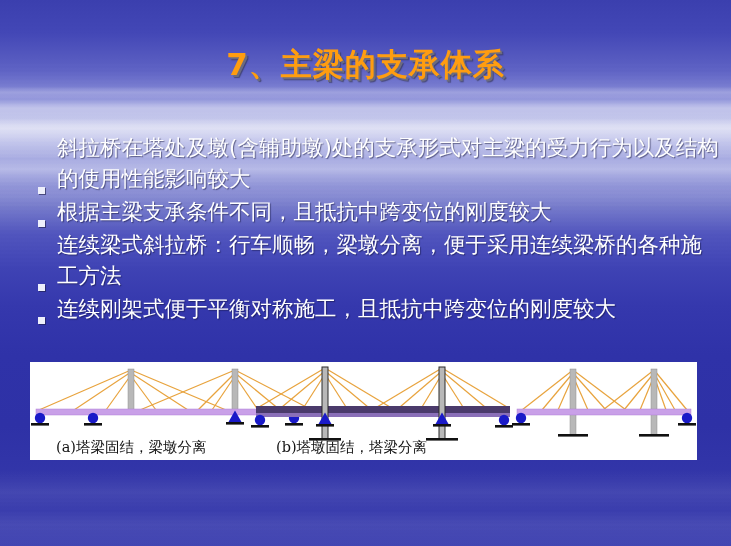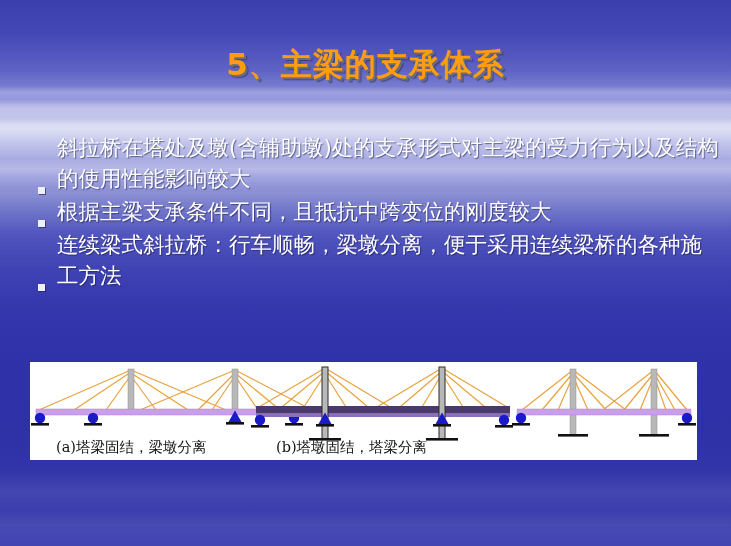--- a/index.html
+++ b/index.html
@@ -102,39 +102,43 @@
   }
 </style>
 </head>
 <body>
 
 <div id="slide">
 
   <div id="streaks"></div>
   <div id="streaks2"></div>
 
-  <div id="title">5、主梁的支承体系</div>
+  <div id="title">7、主梁的支承体系</div>
 
   <div id="bullets">
 
     <div class="bullet">
       <span class="bmark"></span>
       <span class="btext">斜拉桥在塔处及墩(含辅助墩)处的支承形式对主梁的受力行为以及结构的使用性能影响较大</span>
     </div>
 
     <div class="bullet">
       <span class="bmark"></span>
       <span class="btext">根据主梁支承条件不同，且抵抗中跨变位的刚度较大</span>
     </div>
 
     <div class="bullet">
       <span class="bmark"></span>
       <span class="btext">连续梁式斜拉桥：行车顺畅，梁墩分离，便于采用连续梁桥的各种施工方法</span>
     </div>
 
+    <div class="bullet">
+      <span class="bmark"></span>
+      <span class="btext">连续刚架式便于平衡对称施工，且抵抗中跨变位的刚度较大</span>
+    </div>
 
   </div>
 
   <div id="figure">
 
     <svg width="667" height="98" viewBox="0 0 667 98">
       <defs>
         <g id="ball">
           <circle cx="0" cy="0" r="5.2" fill="#1A1AC8"></circle>
           <rect x="-9" y="5" width="18" height="2.6" fill="#111111"></rect>

